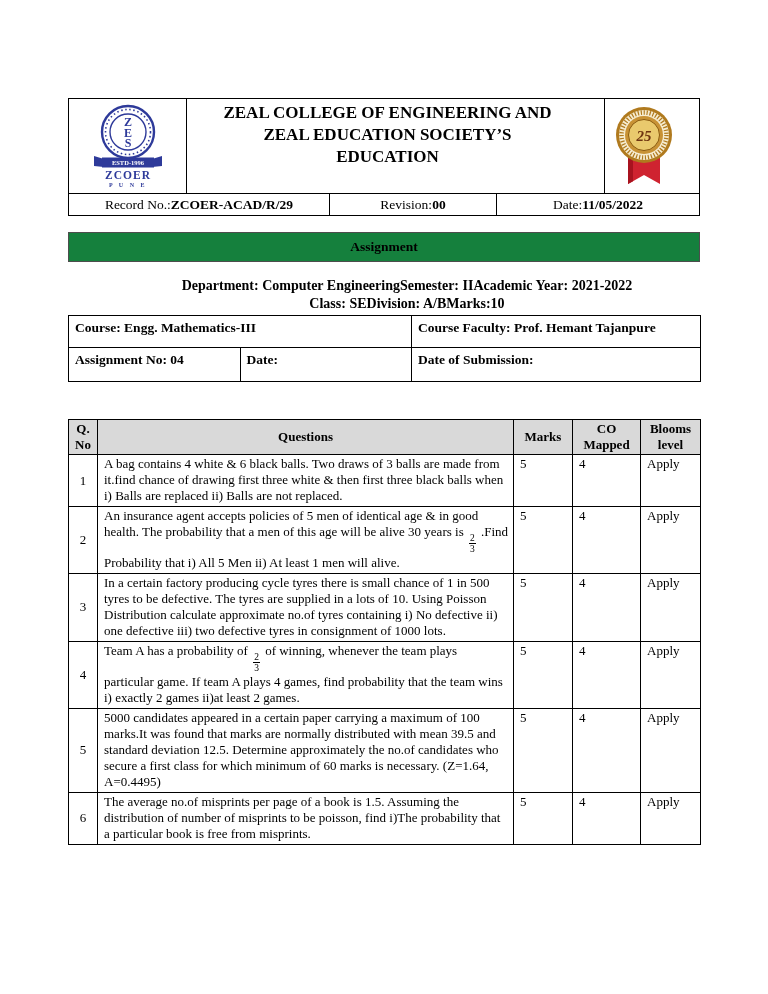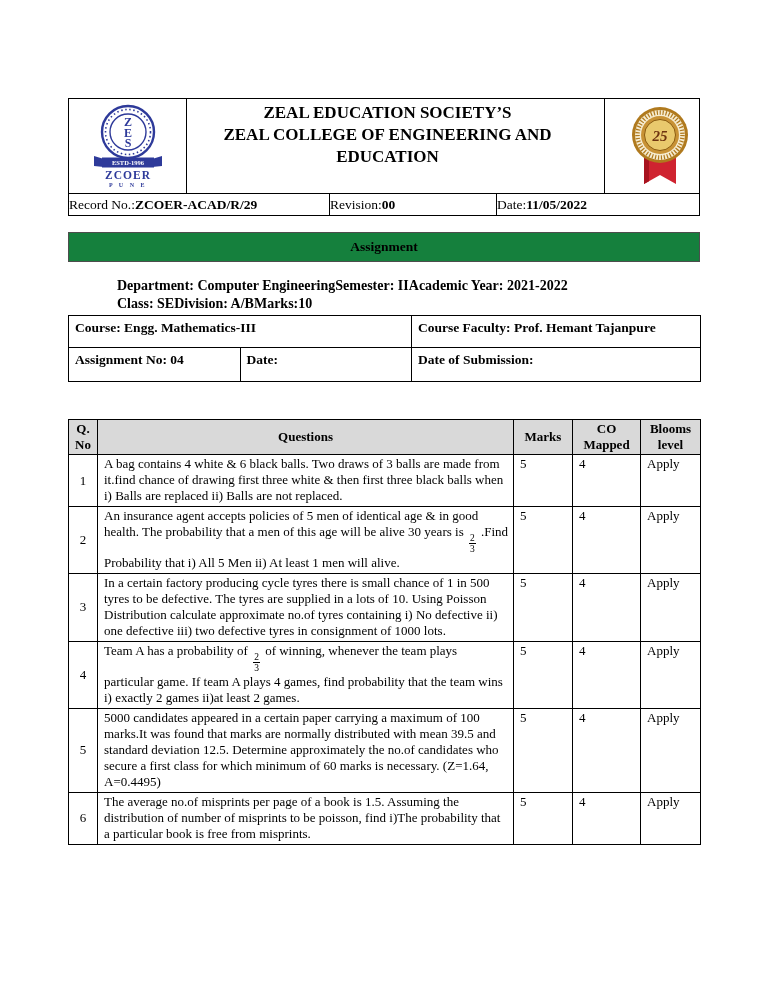--- a/index.html
+++ b/index.html
@@ -18,43 +18,43 @@
   .logo-cell {
     width:118px; border-right:1.5px solid #000;
     display:flex; align-items:center; justify-content:center;
   }
   .title-cell {
     flex:1; text-align:center; padding-top:3px;
     font-weight:bold; font-size:17px; line-height:22px;
   }
   .medal-cell {
     width:95px; border-left:1.5px solid #000;
-    display:flex; align-items:center; justify-content:flex-end;margin-left:16px;
+    display:flex; align-items:center; justify-content:flex-start;margin-left:16px;
   }
   .record-row { display:flex; border-top:1.5px solid #000; height:22px; font-size:13.5px; }
   .record-cell {
-    display:flex; align-items:center; justify-content:flex-start;
+    display:flex; align-items:center; justify-content:center;
     height:100%; white-space:nowrap;
   }
   .record-cell.c1 { width:261px; border-right:1.5px solid #000; }
   .record-cell.c2 { width:167px; border-right:1.5px solid #000; }
   .record-cell.c3 { flex:1; }
   .record-cell b { font-weight:bold; }
 
   
   .title-bar {
     margin-top:16px; height:30px; background:#15803d;
     border:1.5px solid #4d4d4d;
     display:flex; align-items:center; justify-content:center;
     font-weight:bold; font-size:13.5px;
   }
 
   
   .info-block { margin-top:15px; padding:0 3px 0 25px; font-weight:bold; font-size:14px; }
-  .info-line { display:flex; justify-content:flex-start; line-height:18px;margin-left:24px; }
+  .info-line { display:flex; justify-content:center; line-height:18px;margin-left:24px; }
 
   
   .course-table { width:100%; border-collapse:collapse; margin-top:2px; table-layout:fixed; }
   .course-table td {
     border:1.5px solid #000; font-weight:bold; font-size:13.5px;
     vertical-align:top; padding:4px 6px;
   }
   .course-table .row1 td { height:32px; }
   .course-table .row2 td { height:34px; }
 
@@ -98,22 +98,22 @@
             <text x="46" y="44" font-size="12" font-weight="bold" fill="#2e3a9a" text-anchor="middle">S</text>
             <polygon points="12,53 22,56 22,64 12,63" fill="#2e3a9a"></polygon>
             <polygon points="80,53 70,56 70,64 80,63" fill="#2e3a9a"></polygon>
             <rect x="20" y="54.5" width="52" height="10" fill="#2e3a9a"></rect>
             <text x="46" y="62" font-size="6.5" font-weight="bold" fill="#ffffff" text-anchor="middle">ESTD-1996</text>
             <text x="46" y="76" font-size="11.5" font-weight="bold" fill="#2e3a9a" text-anchor="middle" letter-spacing="1">ZCOER</text>
             <text x="46" y="84" font-size="6" font-weight="bold" fill="#2e3a9a" text-anchor="middle" letter-spacing="2.5">P U N E</text>
           </svg>
         </div>
         <div class="title-cell">
+          <div>ZEAL COLLEGE OF ENGINEERING AND</div>
           <div>ZEAL EDUCATION SOCIETY’S</div>
-          <div>ZEAL COLLEGE OF ENGINEERING AND</div>
           <div>EDUCATION</div>
         </div>
         <div class="medal-cell">
           <svg width="78" height="84" viewBox="0 0 78 84">
             <polygon points="23,48 55,48 55,80 39,71 23,80" fill="#cf2330"></polygon>
             <polygon points="23,48 28,48 28,77.2 23,80" fill="#a8131f"></polygon>
             <circle cx="39" cy="31" r="28" fill="#b07a1e"></circle>
             <circle cx="39" cy="31" r="25" fill="#f6ecd0"></circle>
             <circle cx="39" cy="31" r="22.5" fill="none" stroke="#b07a1e" stroke-width="4.5" stroke-dasharray="1.2 1.8"></circle>
             <circle cx="39" cy="31" r="19" fill="#c89235"></circle>

